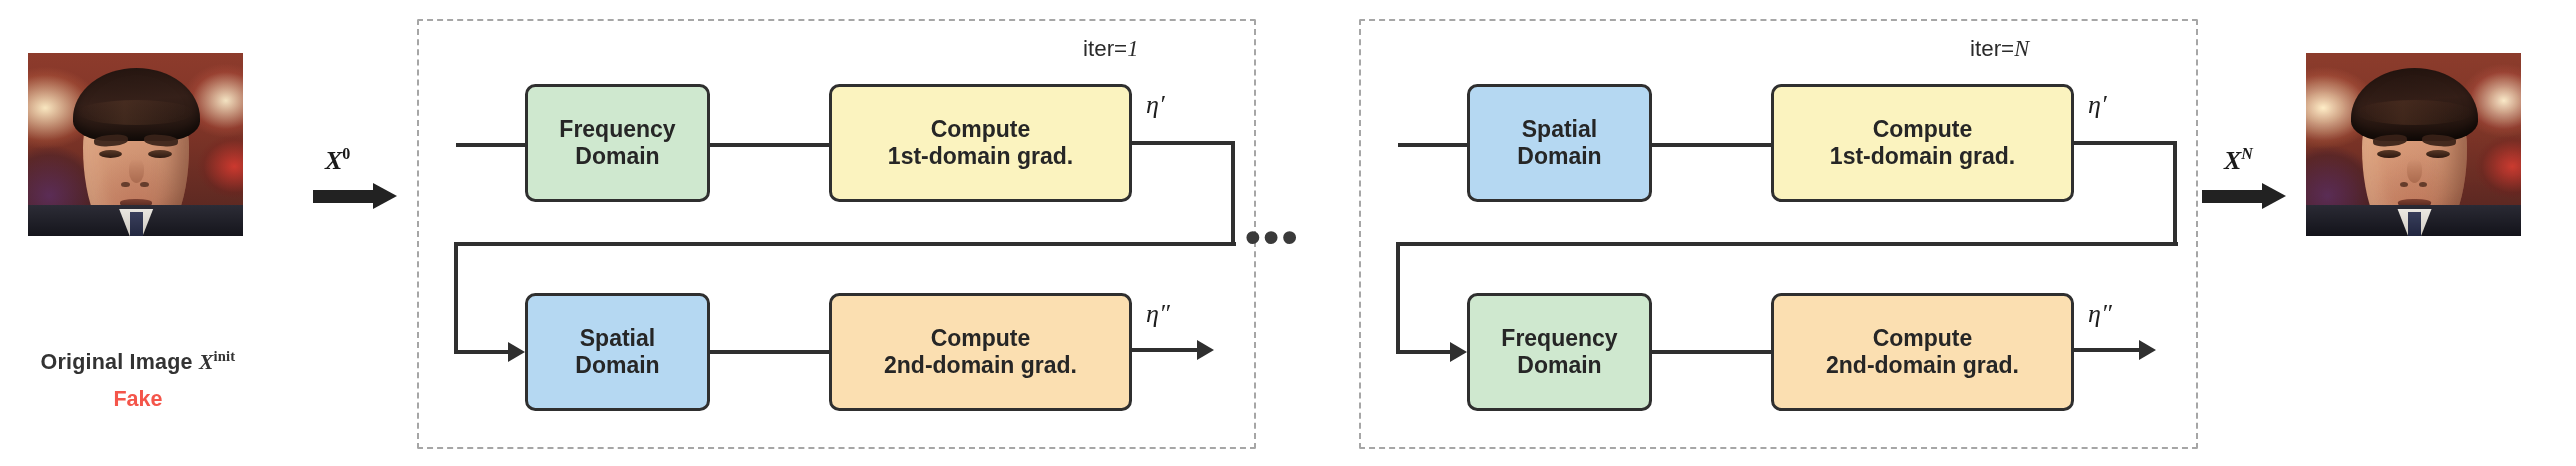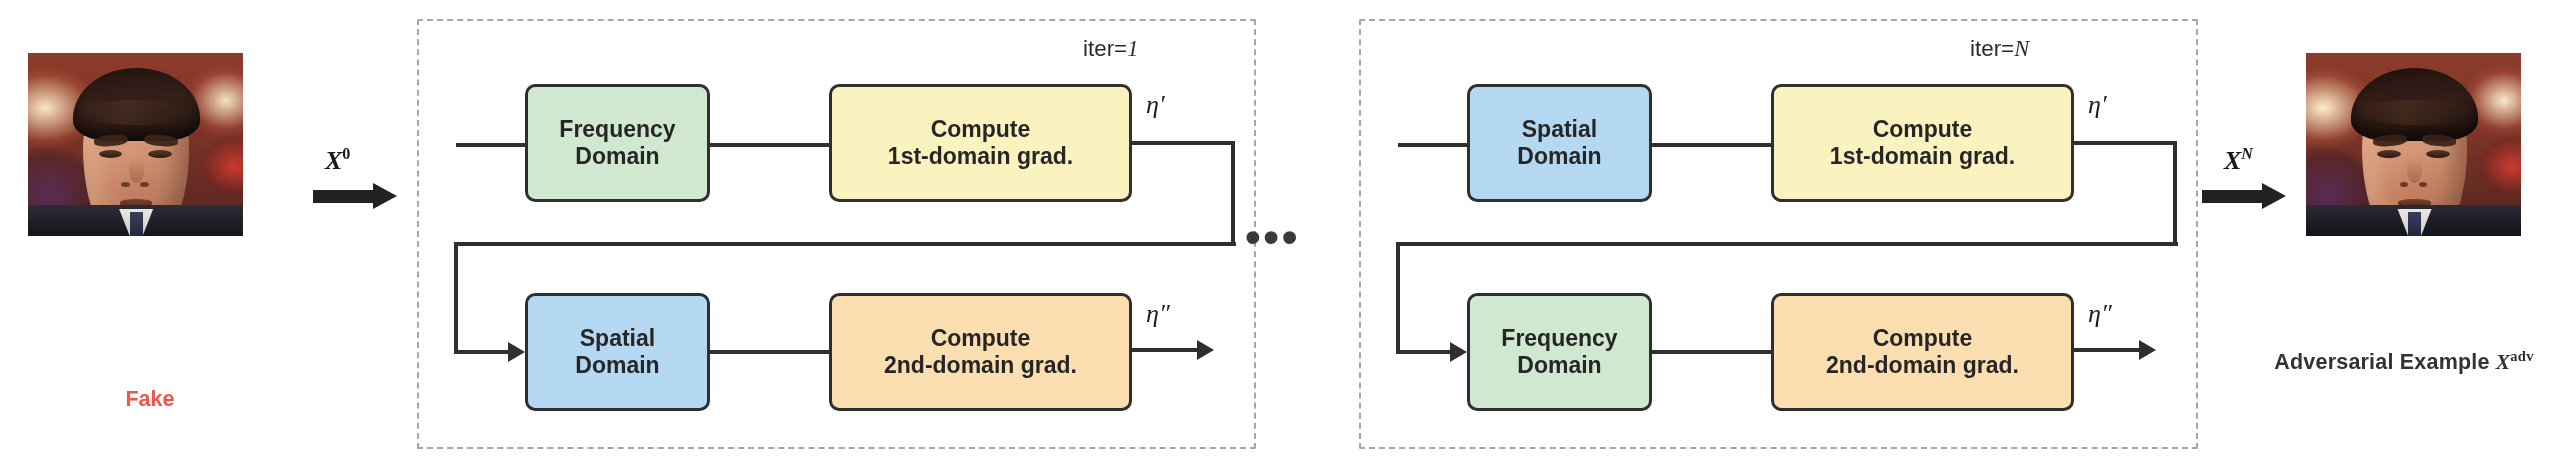--- a/index.html
+++ b/index.html
@@ -160,21 +160,24 @@
     <div class="nose"></div>
     <div class="nostril l"></div>
     <div class="nostril r"></div>
     <div class="mouth"></div>
     <div class="chin"></div>
     <div class="suit"></div>
     <div class="shirt"></div>
     <div class="tie"></div>
   </div>
 
-  <div class="verdict" style="left:0px;top:387px;width:276px;color:#f4554a;padding-left:12px;">Fake</div>
+  <div class="caption" style="left:0px;top:348px;width:276px;">
+    <span>Original Image </span><span class="mathvar"><span>X</span><sup>init</sup></span>
+  </div>
+  <div class="verdict" style="left:0px;top:387px;width:276px;color:#f4554a;">Fake</div>
 
   <div class="bigarrow-label" style="left:325px;top:145px;">
     <span>X</span><sup>0</sup>
   </div>
   <div class="bigarrow" style="left:313px;top:183px;width:84px;">
     <div class="shaft" style="width:60px;"></div>
     <div class="head" style="left:60px;"></div>
   </div>
 
   <div class="panel" style="left:417px;top:19px;width:839px;height:430px;"></div>
@@ -292,18 +295,15 @@
     <div class="nose"></div>
     <div class="nostril l"></div>
     <div class="nostril r"></div>
     <div class="mouth"></div>
     <div class="chin"></div>
     <div class="suit"></div>
     <div class="shirt"></div>
     <div class="tie"></div>
   </div>
 
-  <div class="caption" style="left:2232px;top:348px;width:344px;">
-    <span>Adversarial Example </span><span class="mathvar"><span>X</span><sup>adv</sup></span>
-  </div>
 
 </div>
 
 
 </body></html>

